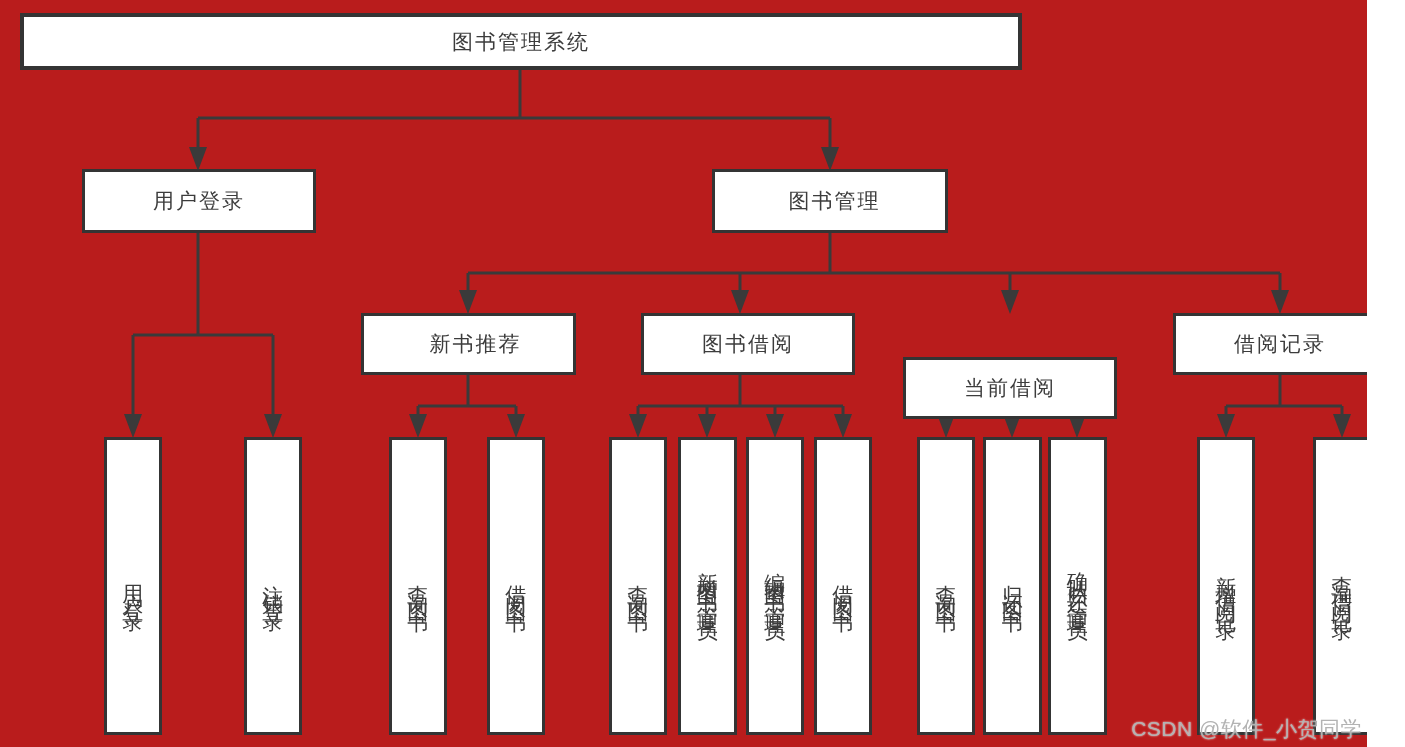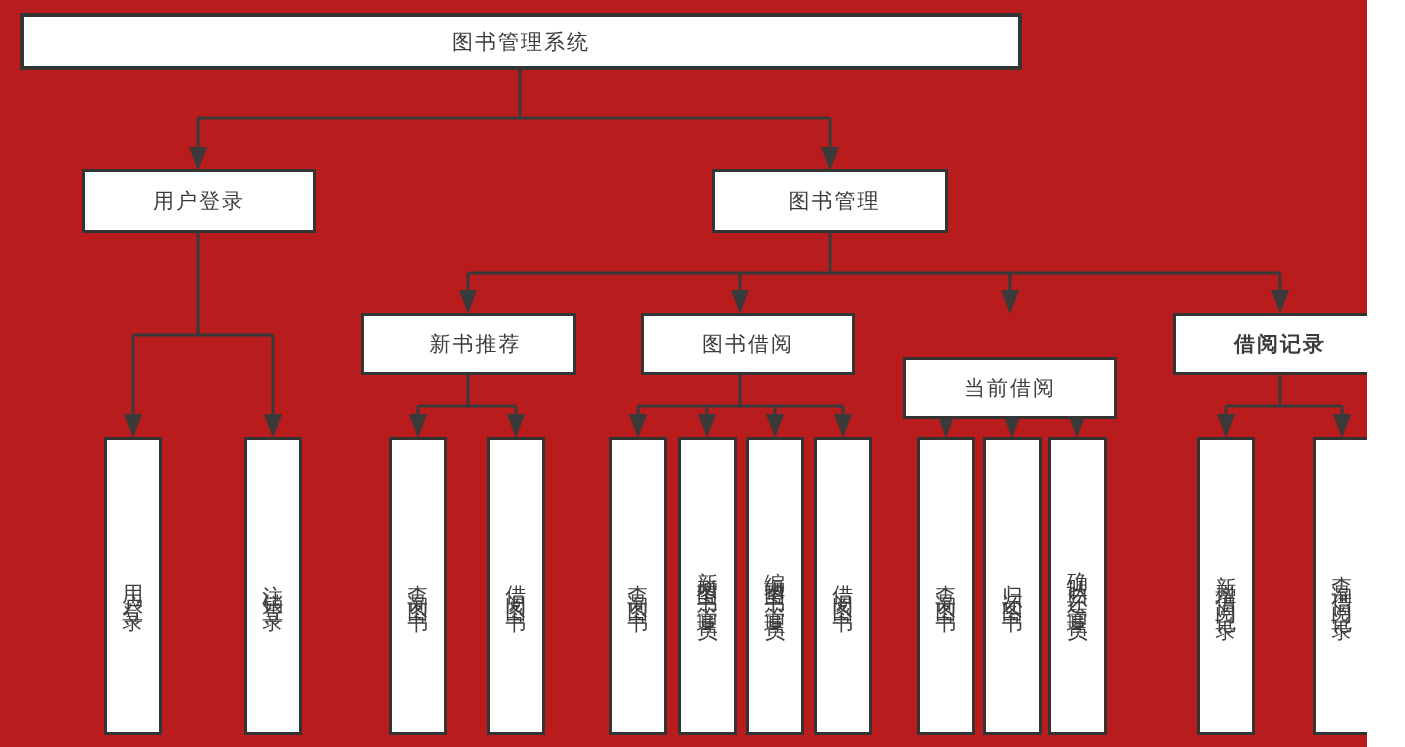--- a/index.html
+++ b/index.html
@@ -92,21 +92,21 @@
 
   <div class="node h-node" style="left:361px;top:313px;width:215px;height:62px;padding-left:14px;">
     <span>新书推荐</span>
   </div>
   <div class="node h-node" style="left:633px;top:313px;width:214px;height:62px;margin-left:8px;">
     <span>图书借阅</span>
   </div>
   <div class="node h-node" style="left:903px;top:313px;width:214px;height:62px;margin-top:44px;">
     <span>当前借阅</span>
   </div>
-  <div class="node h-node" style="left:1173px;top:313px;width:214px;height:62px;font-weight:bold;">
+  <div class="node h-node" style="left:1173px;top:313px;width:214px;height:62px;">
     <span>借阅记录</span>
   </div>
 
   <div class="node v-node" style="left:104px;top:437px;width:58px;height:298px;">
     <span>用户登录</span>
   </div>
   <div class="node v-node" style="left:244px;top:437px;width:58px;height:298px;">
     <span>注销登录</span>
   </div>
 
@@ -140,14 +140,15 @@
     <span>确认归还（管理员）</span>
   </div>
 
   <div class="node v-node" style="left:1197px;top:437px;width:58px;height:298px;">
     <span>新增借阅记录</span>
   </div>
   <div class="node v-node" style="left:1313px;top:437px;width:58px;height:298px;">
     <span>查询借阅记录</span>
   </div>
 
+  <div class="watermark">CSDN @软件_小贺同学</div>
 
 </div>
 
 </body></html>

